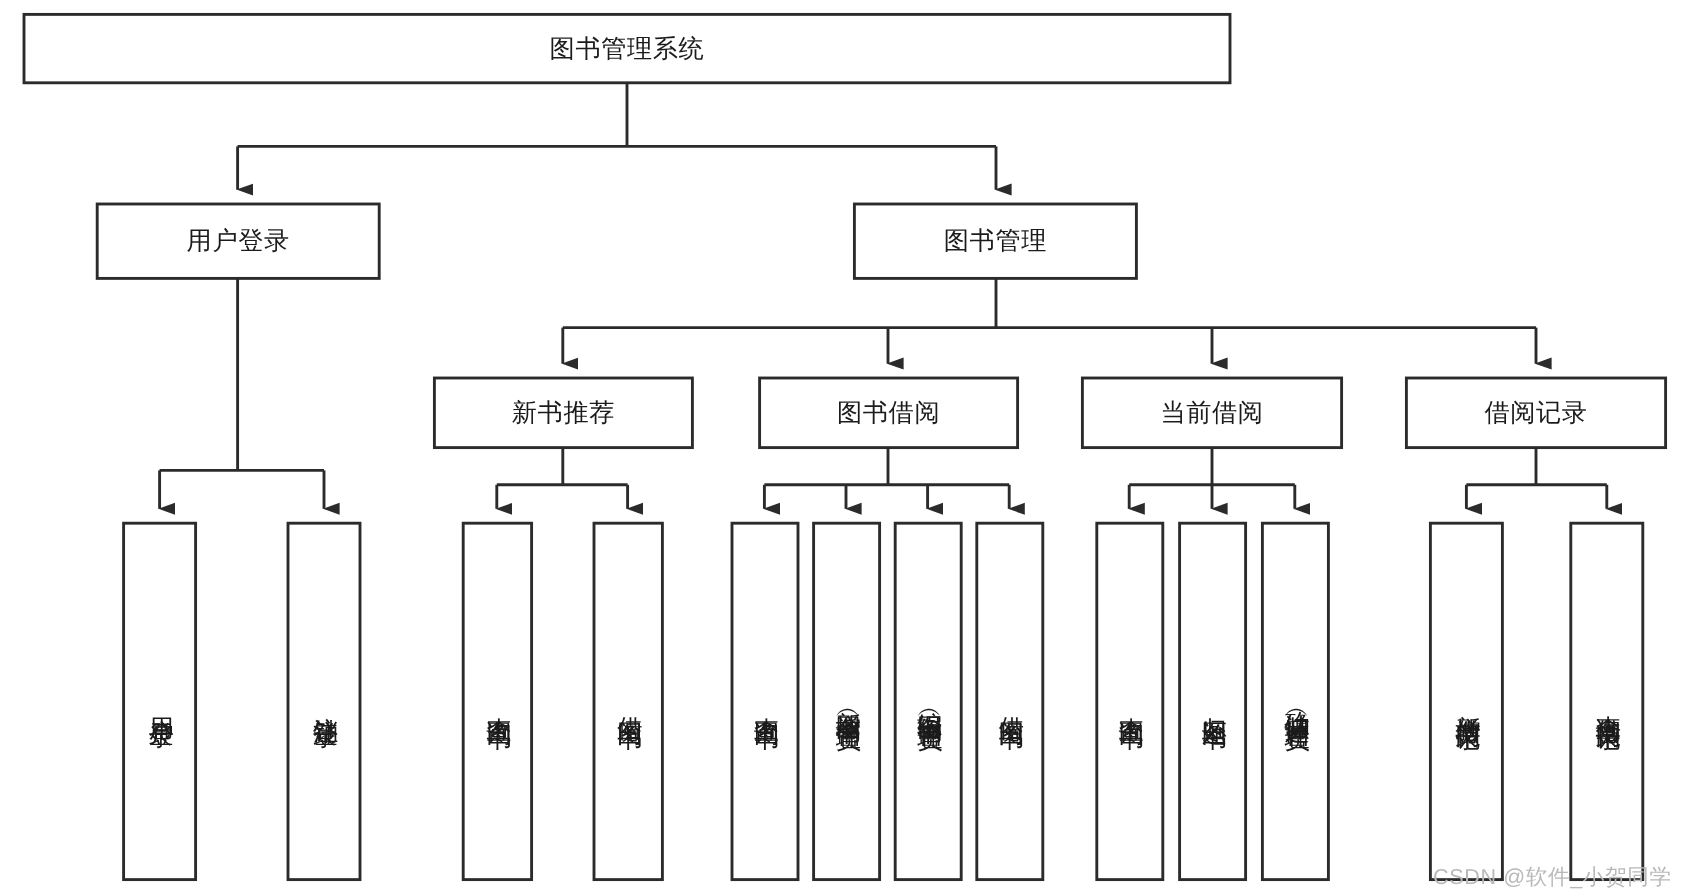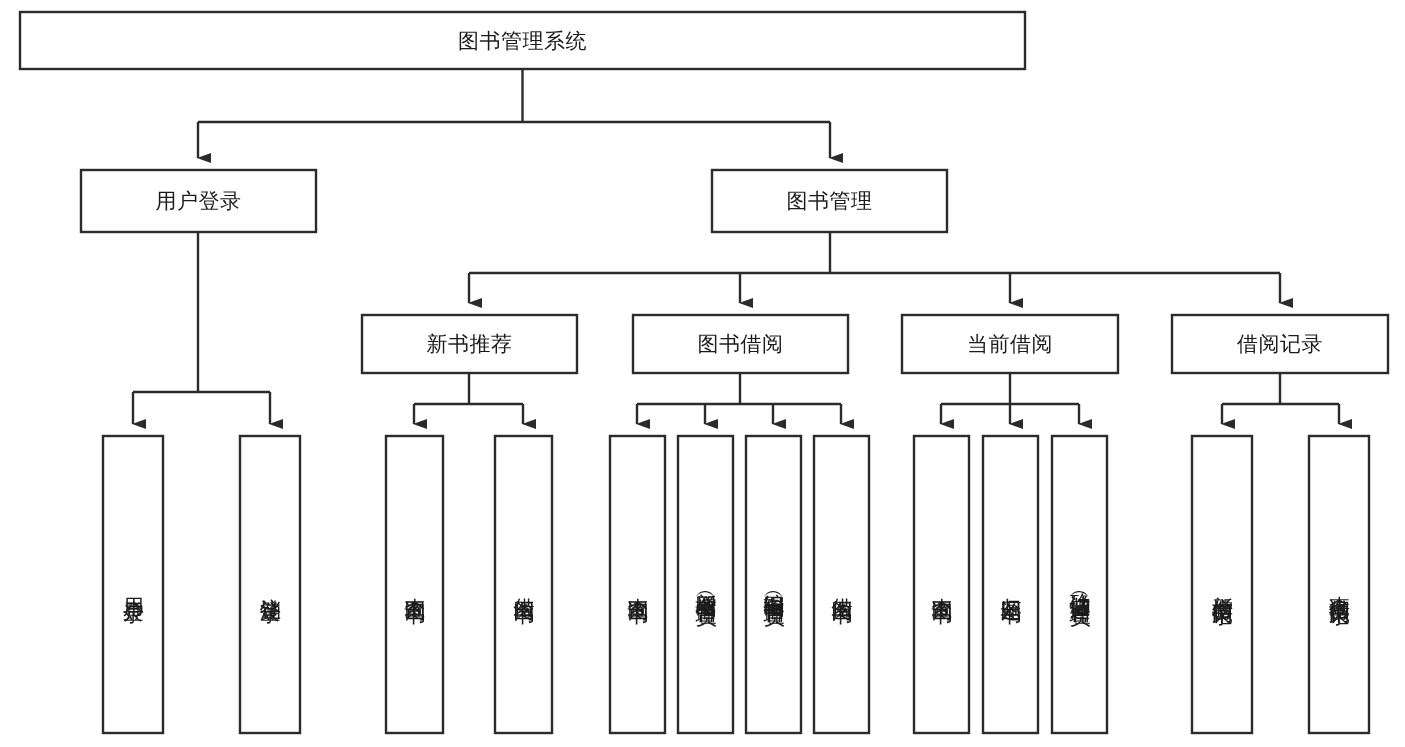--- a/index.html
+++ b/index.html
@@ -208,14 +208,15 @@
   <div class="leaf-label" style="left:746px; top:436px; width:55px; height:297px;">编辑图书（管理员）</div>
   <div class="leaf-label" style="left:814px; top:436px; width:55px; height:297px;">借阅图书</div>
 
   <div class="leaf-label" style="left:914px; top:436px; width:55px; height:297px;">查询图书</div>
   <div class="leaf-label" style="left:983px; top:436px; width:55px; height:297px;">归还图书</div>
   <div class="leaf-label" style="left:1052px; top:436px; width:55px; height:297px;">确认归还（管理员）</div>
 
   <div class="leaf-label" style="left:1192px; top:436px; width:60px; height:297px;">新增借阅记录</div>
   <div class="leaf-label" style="left:1309px; top:436px; width:60px; height:297px;">查询借阅记录</div>
 
+  <div class="watermark">CSDN @软件_小贺同学</div>
 
 </div>
 
 </body></html>

